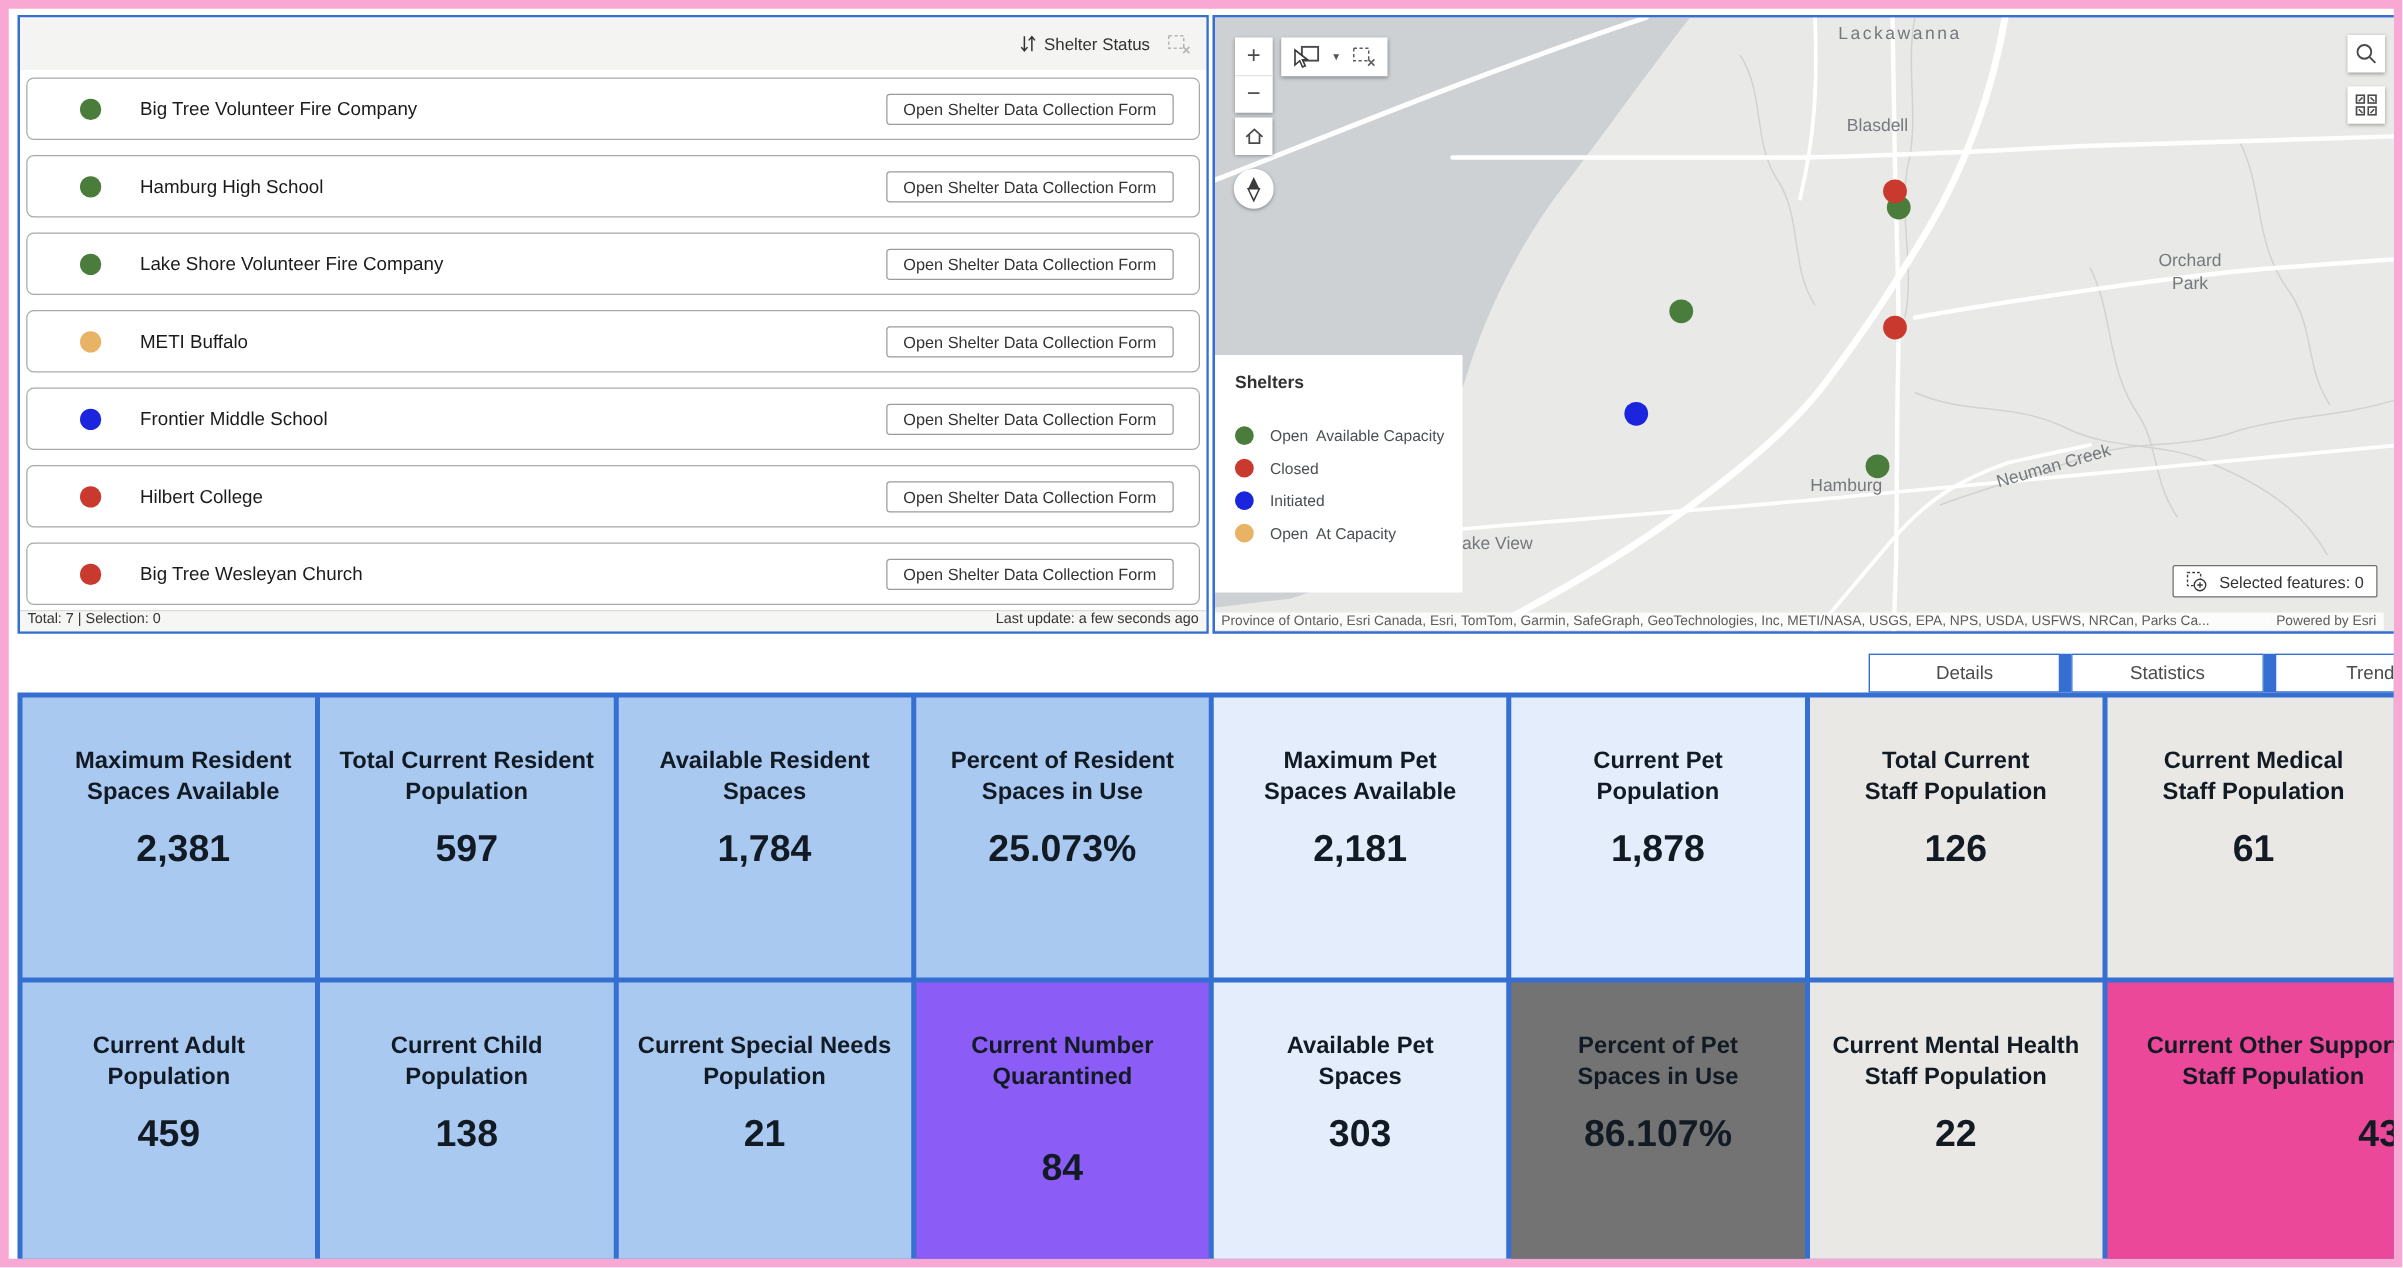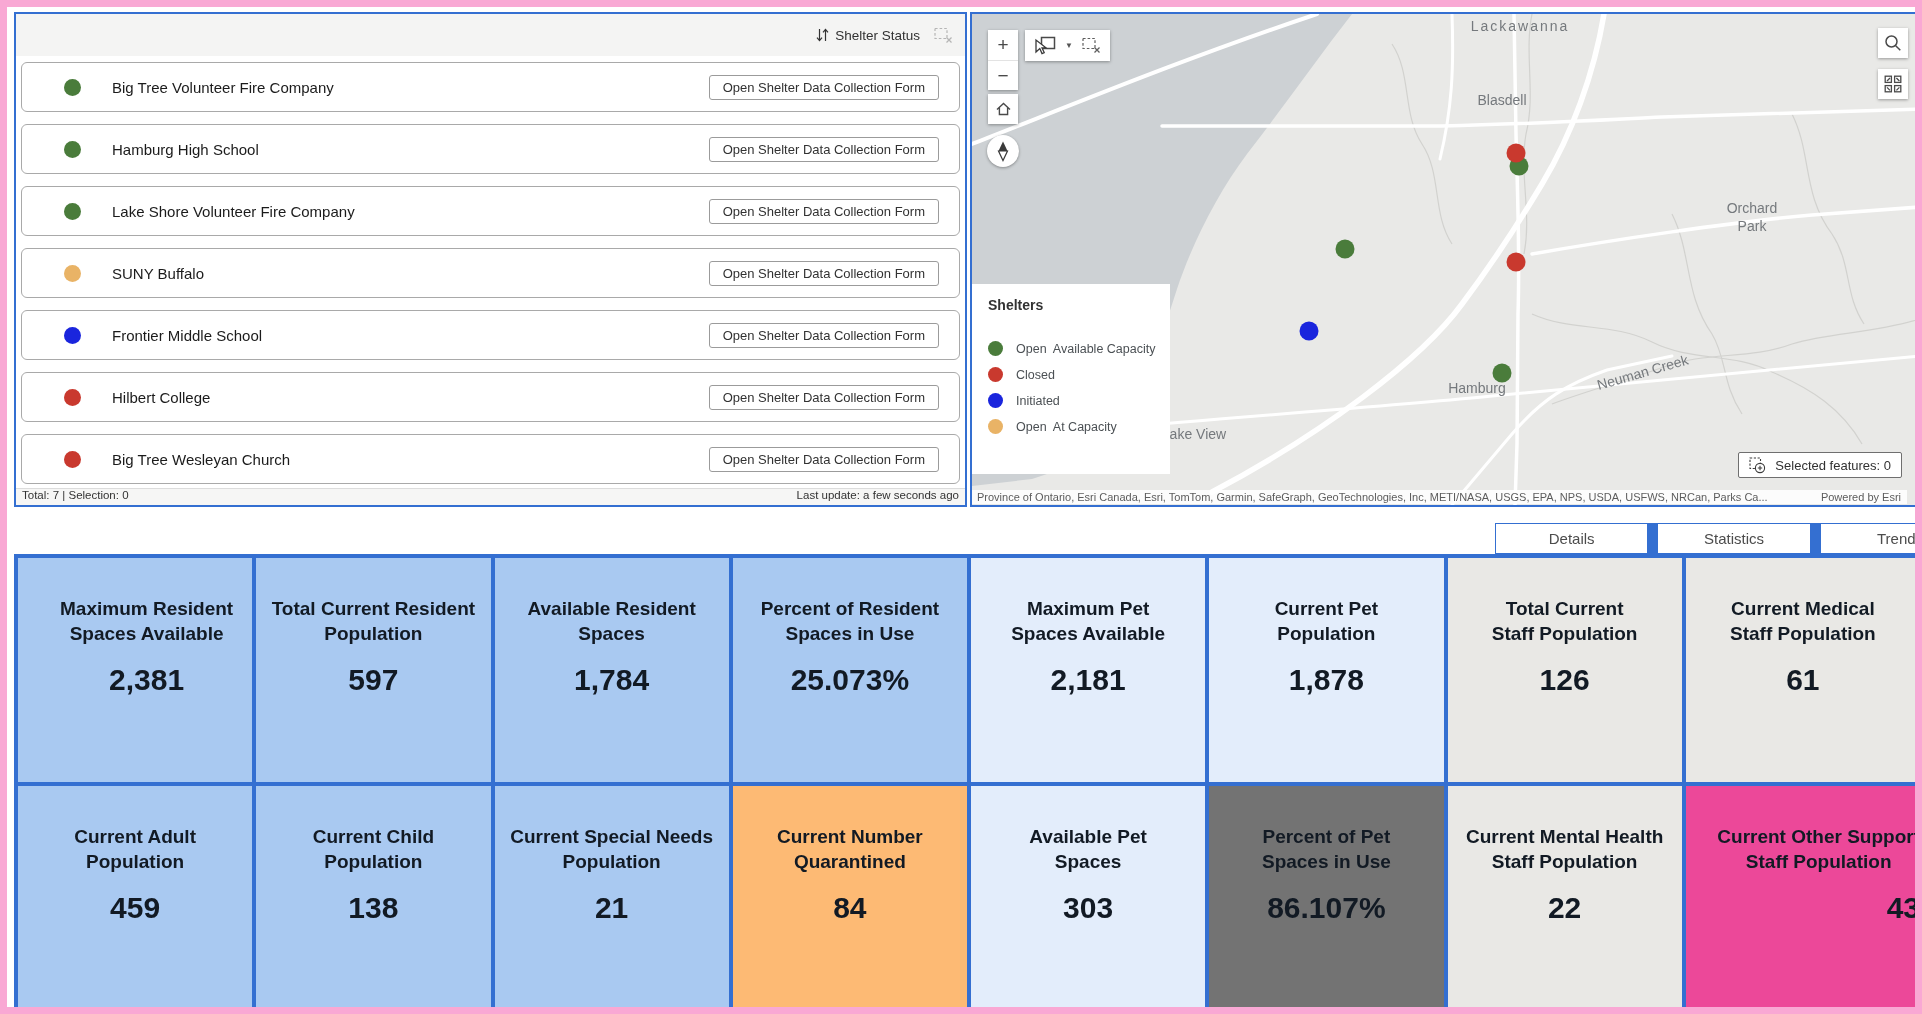--- a/index.html
+++ b/index.html
@@ -102,21 +102,21 @@
         <span class="shelter-name">Hamburg High School</span>
         <button class="open-form-btn">Open Shelter Data Collection Form</button>
       </div>
       <div class="shelter-card">
         <span class="status-dot" style="background: rgb(74, 124, 59);"></span>
         <span class="shelter-name">Lake Shore Volunteer Fire Company</span>
         <button class="open-form-btn">Open Shelter Data Collection Form</button>
       </div>
       <div class="shelter-card">
         <span class="status-dot" style="background: rgb(233, 179, 102);"></span>
-        <span class="shelter-name">SUNY Buffalo</span>
+        <span class="shelter-name">METI Buffalo</span>
         <button class="open-form-btn">Open Shelter Data Collection Form</button>
       </div>
       <div class="shelter-card">
         <span class="status-dot" style="background: rgb(26, 37, 221);"></span>
         <span class="shelter-name">Frontier Middle School</span>
         <button class="open-form-btn">Open Shelter Data Collection Form</button>
       </div>
       <div class="shelter-card">
         <span class="status-dot" style="background: rgb(201, 57, 46);"></span>
         <span class="shelter-name">Hilbert College</span>
@@ -318,21 +318,21 @@
     <div class="stat-card" style="background: rgb(169, 201, 241);">
       <div class="stat-label">Current Child
 Population</div>
       <div class="stat-value">138</div>
     </div>
     <div class="stat-card" style="background: rgb(169, 201, 241);">
       <div class="stat-label">Current Special Needs
 Population</div>
       <div class="stat-value">21</div>
     </div>
-    <div class="stat-card" style="background: #fdba74;">
+    <div class="stat-card" style="background: #8b5cf6; gap: 27px;">
       <div class="stat-label">Current Number
 Quarantined</div>
       <div class="stat-value">84</div>
     </div>
     <div class="stat-card" style="background: rgb(227, 237, 251);">
       <div class="stat-label">Available Pet
 Spaces</div>
       <div class="stat-value">303</div>
     </div>
     <div class="stat-card" style="background: #737373;">

